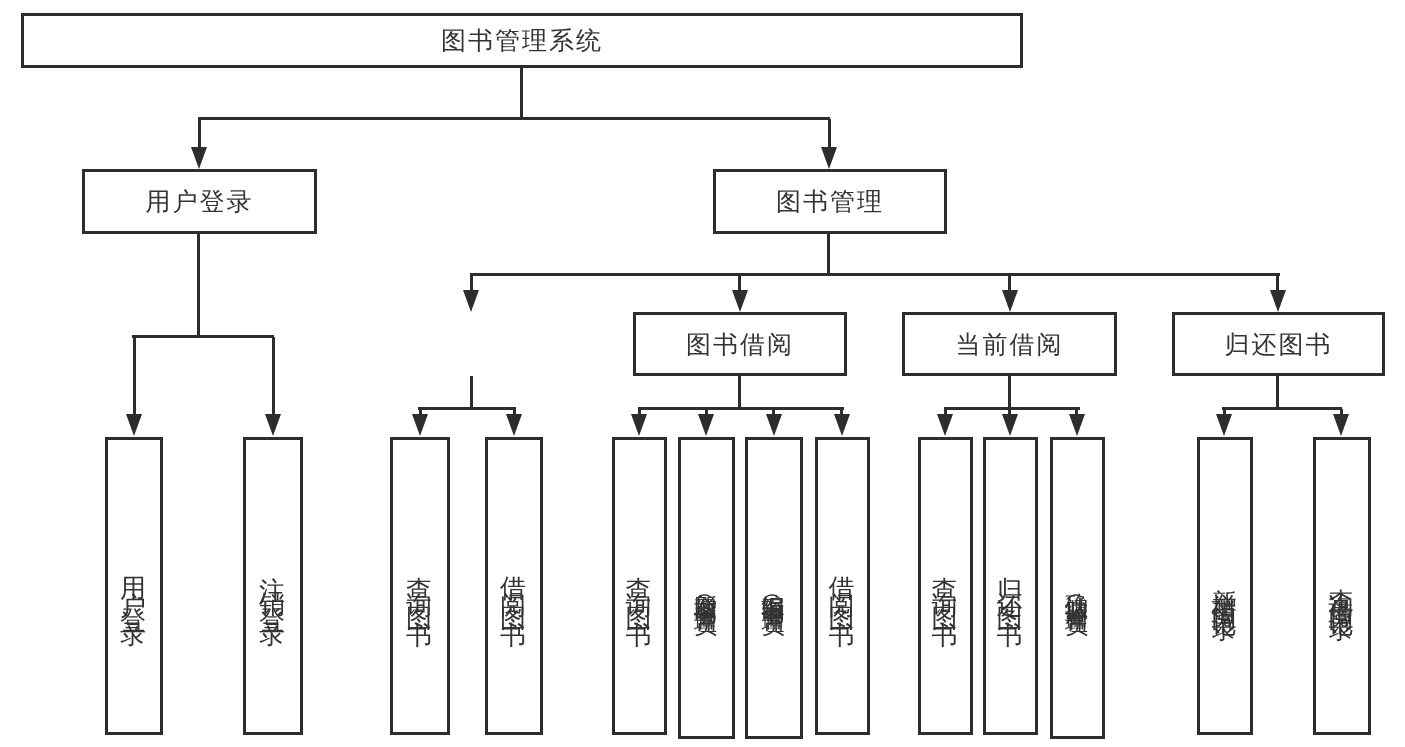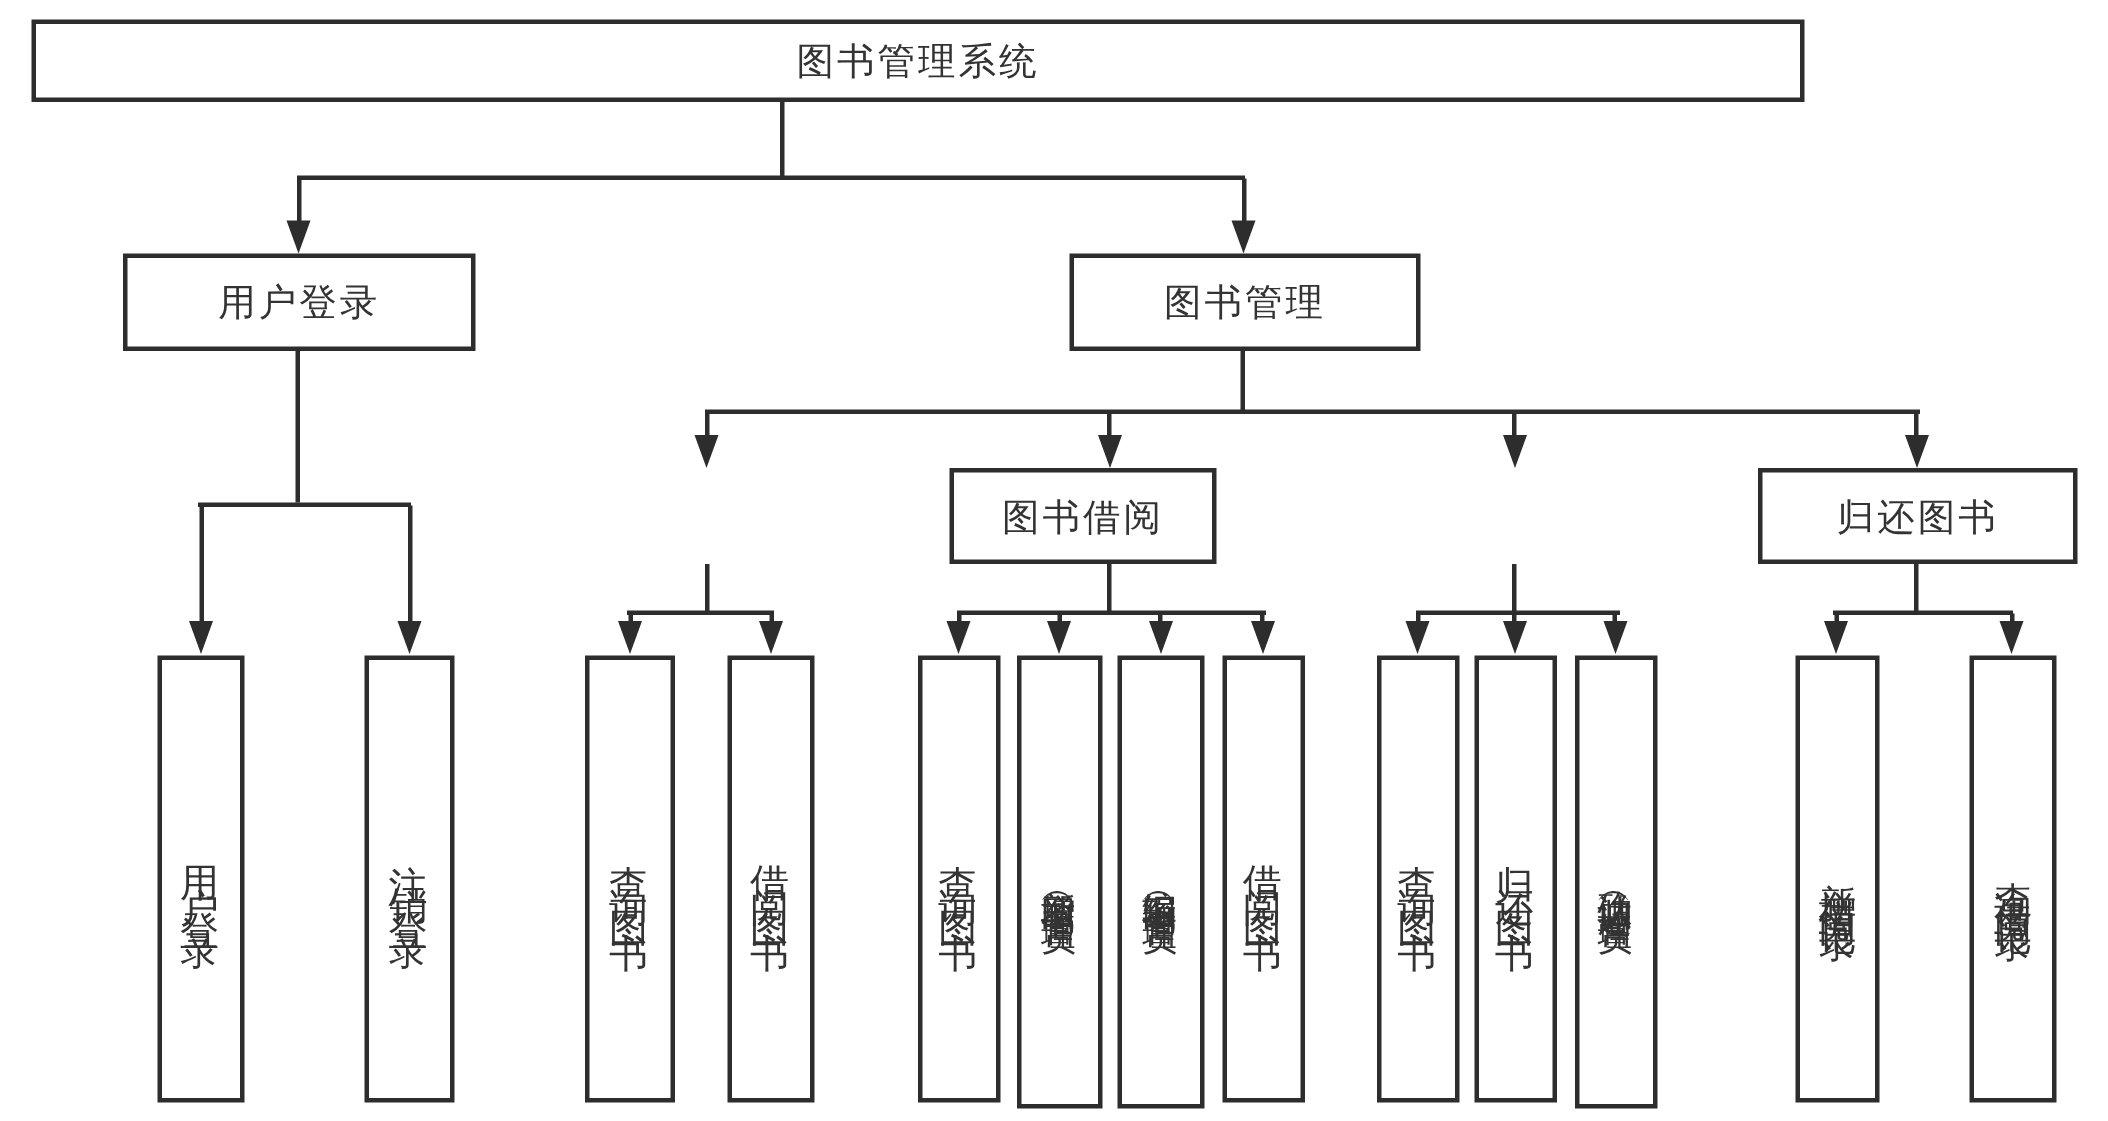--- a/index.html
+++ b/index.html
@@ -29,21 +29,21 @@
     position:absolute;left:1158px;top:712px;font-size:22px;color:#9e9e9e;
     letter-spacing:1px;white-space:nowrap;z-index:5;
     text-shadow:-1px -1px 0 #fff,1px -1px 0 #fff,-1px 1px 0 #fff,1px 1px 0 #fff;
   }
 </style>
 </head>
 <body>
 
 <div id="canvas">
 
-  <div class="box" style="left:21px;top:13px;width:1182px;height:55px;">
+  <div class="box" style="left:21px;top:13px;width:1002px;height:55px;">
     <span class="hlabel">图书管理系统</span>
   </div>
 
   <div class="vl" style="left:520px;top:68px;height:52px;"></div>
   <div class="hl" style="left:198px;top:117px;width:632px;"></div>
   <div class="vl" style="left:198px;top:119px;height:30px;"></div>
   <div class="ah" style="left:191px;top:147px;"></div>
   <div class="vl" style="left:828px;top:119px;height:30px;"></div>
   <div class="ah" style="left:821px;top:147px;"></div>
 
@@ -65,22 +65,25 @@
   <div class="hl" style="left:470px;top:273px;width:810px;"></div>
   <div class="vl" style="left:470px;top:275px;height:16px;"></div>
   <div class="ah" style="left:463px;top:290px;"></div>
   <div class="vl" style="left:738px;top:275px;height:16px;"></div>
   <div class="ah" style="left:732px;top:290px;"></div>
   <div class="vl" style="left:1008px;top:275px;height:16px;"></div>
   <div class="ah" style="left:1002px;top:290px;"></div>
   <div class="vl" style="left:1276px;top:275px;height:16px;"></div>
   <div class="ah" style="left:1270px;top:290px;"></div>
 
-  <div class="box" style="left:633px;top:312px;width:178px;height:64px;">
+  <div class="box" style="left:633px;top:312px;width:214px;height:64px;">
     <span class="hlabel">图书借阅</span>
+  </div>
+  <div class="box" style="left:902px;top:312px;width:215px;height:64px;">
+    <span class="hlabel">当前借阅</span>
   </div>
   <div class="box" style="left:1172px;top:312px;width:213px;height:64px;">
     <span class="hlabel">归还图书</span>
   </div>
 
   <div class="vl" style="left:470px;top:376px;height:34px;"></div>
   <div class="hl" style="left:418px;top:407px;width:98px;"></div>
   <div class="vl" style="left:419px;top:409px;height:8px;"></div>
   <div class="ah" style="left:412px;top:414px;"></div>
   <div class="vl" style="left:513px;top:409px;height:8px;"></div>

